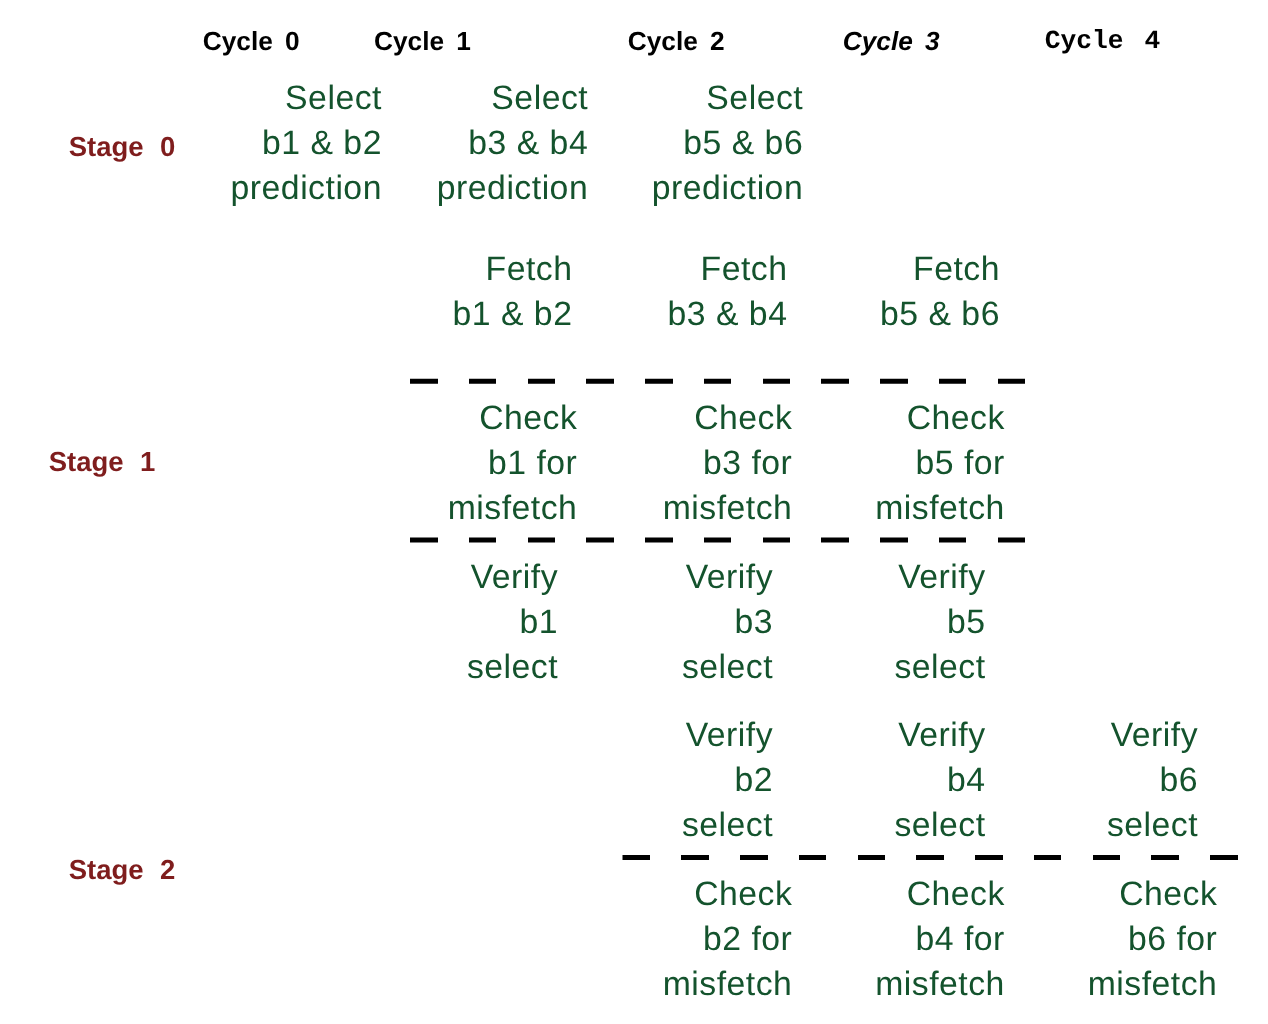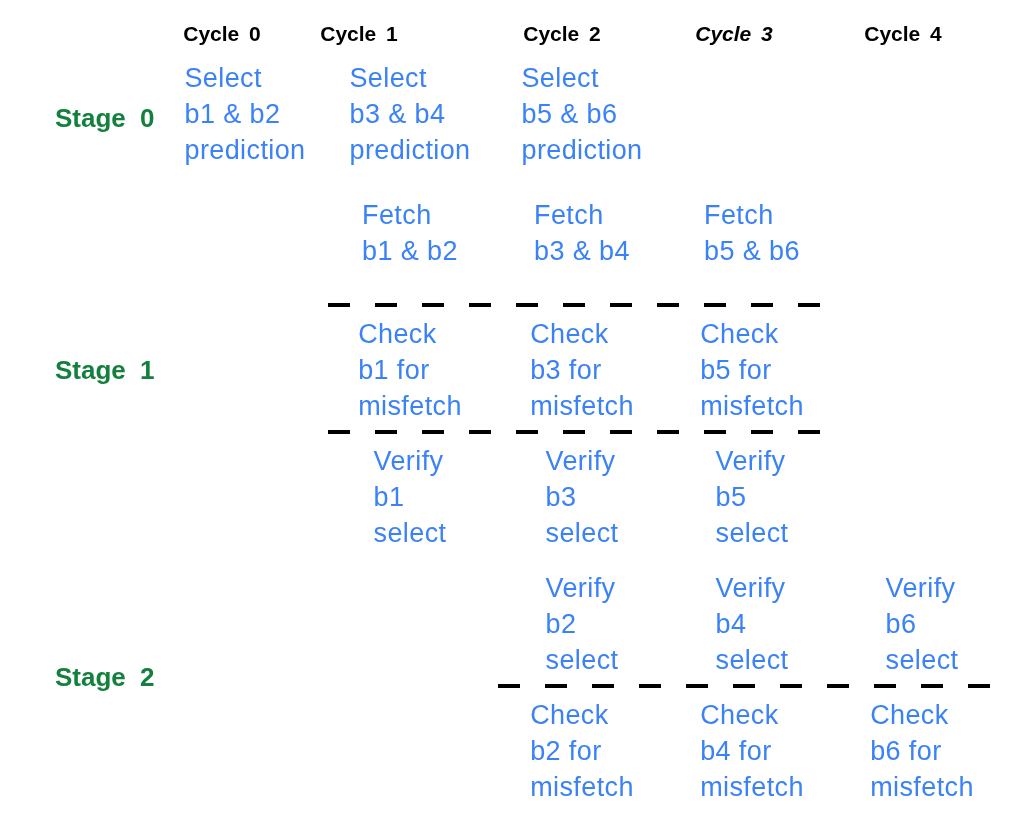--- a/index.html
+++ b/index.html
@@ -18,61 +18,60 @@
   }
   .hdr {
     position: absolute;
     transform: translateX(-50%);
     font-size: 21px;
     font-weight: bold;
     line-height: 22px;
     word-spacing: 4px;
     white-space: pre;
     color: #000;
-    margin-left: 21px;
   }
   .stage {
     position: absolute;
-    font-size: 26px;
+    font-size: 22px;
     font-weight: bold;
     line-height: 22px;
     word-spacing: 7px;
     white-space: pre;
-    color: #15803d;
+    color: #7f1d1d;
   }
   .cell {
     position: absolute;
     transform: translateX(-50%);
-    text-align: left;
+    text-align: right;
     white-space: pre-line;
     font-size: 27px;
     line-height: 36px;
     letter-spacing: 0.4px;
-    color: #3b82f6;
+    color: #14532d;
   }
   .dash {
     position: absolute;
     height: 4px;
     background: repeating-linear-gradient(90deg, #000 0 22px, transparent 22px 47px);
   }
 </style>
 </head>
 <body>
 
 <div class="canvas">
 
   <div class="hdr" style="left:201px; top:23px;">Cycle 0</div>
   <div class="hdr" style="left:338px; top:23px;">Cycle 1</div>
   <div class="hdr" style="left:541px; top:23px;text-align:center;">Cycle 2</div>
   <div class="hdr" style="left:713px; top:23px;font-style:italic;">Cycle 3</div>
-  <div class="hdr" style="left:882px; top:23px;">Cycle 4</div>
+  <div class="hdr" style="left:882px; top:23px;font-family:Liberation Mono, monospace;">Cycle 4</div>
 
   <div class="stage" style="left:55px; top:107px;">Stage 0</div>
-  <div class="stage" style="left:55px; top:359px;">Stage 1</div>
-  <div class="stage" style="left:55px; top:666px;">Stage 2</div>
+  <div class="stage" style="left:39px; top:359px;">Stage 1</div>
+  <div class="stage" style="left:55px; top:685px;">Stage 2</div>
 
   <div class="cell" style="left:245px; top:60px;">Select
 b1 &amp; b2
 prediction</div>
   <div class="cell" style="left:410px; top:60px;">Select
 b3 &amp; b4
 prediction</div>
   <div class="cell" style="left:582px; top:60px;">Select
 b5 &amp; b6
 prediction</div>

